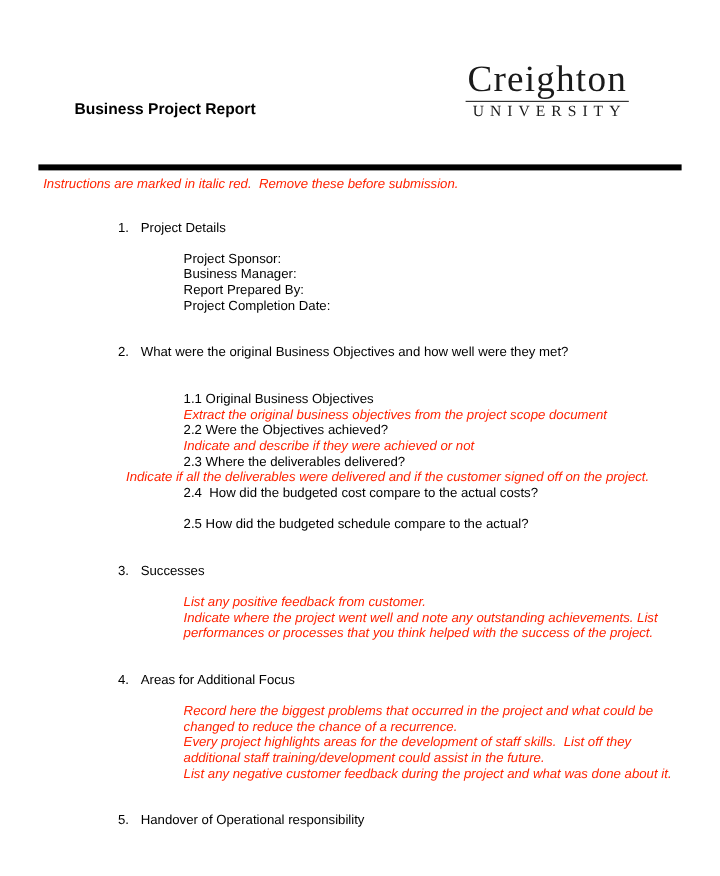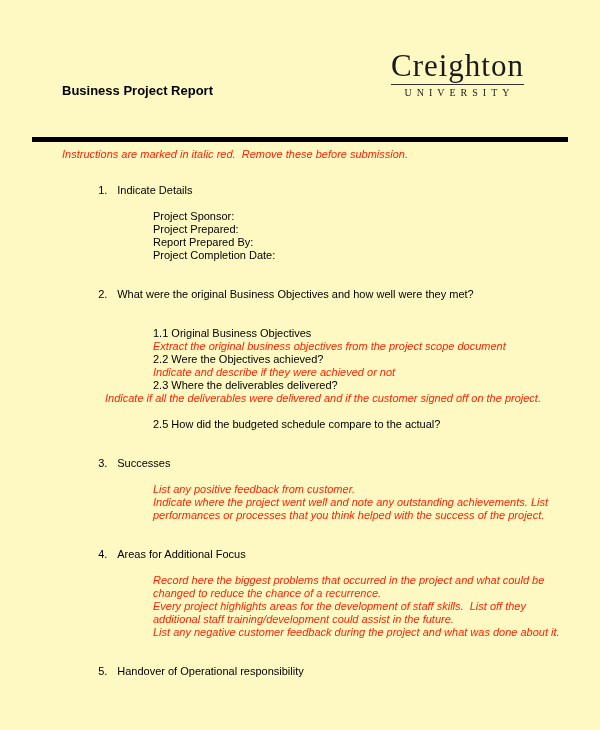--- a/index.html
+++ b/index.html
@@ -1,55 +1,55 @@
 <!DOCTYPE html>
 <html><head>
 <meta charset="utf-8">
 <style>
   html,body { margin:0; padding:0; background:#888; }
   .page {
     position:relative;
     width:600px; height:730px;
     margin:0 auto;
-    background:#fef9c3;
+    background:#ffffff;
     font-family:"Liberation Sans", sans-serif;
     font-size:11px;
     line-height:13px;
     color:#000;
     overflow:hidden;
   }
   .logo {
     position:absolute; top:50px; right:76px;
     text-align:center;
   }
   .logo-word {
     font-family:"Liberation Serif", serif;
     font-size:31px; line-height:32px;
     letter-spacing:1px; color:#1a1a1a;
   }
   .logo-univ {
     font-family:"Liberation Serif", serif;
-    font-size:10px; letter-spacing:5px;
+    font-size:13px; letter-spacing:5px;
     margin-top:2px; padding:1px 2px 0 6px;
     border-top:1px solid #333;
     color:#1a1a1a;
     white-space:nowrap;
   }
   .title {
     margin:0; padding:84px 0 0 62px;
     font-size:13px; font-weight:bold;
     white-space:pre-wrap;
   }
   .bar {
     margin:40px 0 0 32px;
     width:536px; height:5px;
     background:var(--bar,#000);
   }
   .red { color:var(--red,#ff2200); font-style:italic; }
-  .ins { margin:6px 38px 0 62px; white-space:pre-wrap; }
+  .ins { margin:6px 38px 0 36px; white-space:pre-wrap; }
   p { margin:0; }
   .li { margin:10px 38px 0 86px; white-space:pre-wrap; }
   .li .num { display:inline-block; width:19px; white-space:pre; }
   .ind { margin:0 30px 0 105px; white-space:pre-wrap;padding-left:48px; }
   .gap { margin-top:13px; }
   .hang {
     margin:0 30px 0 35px;
     text-indent:70px;
     white-space:pre-wrap;
   }
@@ -64,36 +64,37 @@
     <div class="logo-univ">UNIVERSITY</div>
   </div>
 
   <h1 class="title">Business Project Report</h1>
 
   <div class="bar"></div>
 
   <p class="red ins">Instructions are marked in italic red.  Remove these before submission.</p>
 
   <div class="li">
-    <span class="num">1.</span><span class="txt">Indicate Details</span>
+    <span class="num">1.</span><span class="txt">Project Details</span>
   </div>
   <div class="ind">Project Sponsor:</div>
-  <div class="ind">Project Prepared:</div>
+  <div class="ind">Business Manager:</div>
   <div class="ind">Report Prepared By:</div>
   <div class="ind">Project Completion Date:</div>
 
   <div class="li gap">
     <span class="num">2.</span><span class="txt">What were the original Business Objectives and how well were they met?</span>
   </div>
   <div class="ind gap">1.1 Original Business Objectives</div>
   <div class="ind red">Extract the original business objectives from the project scope document</div>
   <div class="ind">2.2 Were the Objectives achieved?</div>
   <div class="ind red">Indicate and describe if they were achieved or not</div>
   <div class="ind">2.3 Where the deliverables delivered?</div>
   <div class="hang red">Indicate if all the deliverables were delivered and if the customer signed off on the project.</div>
+  <div class="ind">2.4  How did the budgeted cost compare to the actual costs?</div>
   <div class="ind gap">2.5 How did the budgeted schedule compare to the actual?</div>
 
   <div class="li gap">
     <span class="num">3.</span><span class="txt">Successes</span>
   </div>
   <div class="ind red">List any positive feedback from customer.</div>
   <div class="ind red">Indicate where the project went well and note any outstanding achievements. List performances or processes that you think helped with the success of the project.</div>
 
   <div class="li gap">
     <span class="num">4.</span><span class="txt">Areas for Additional Focus</span>

